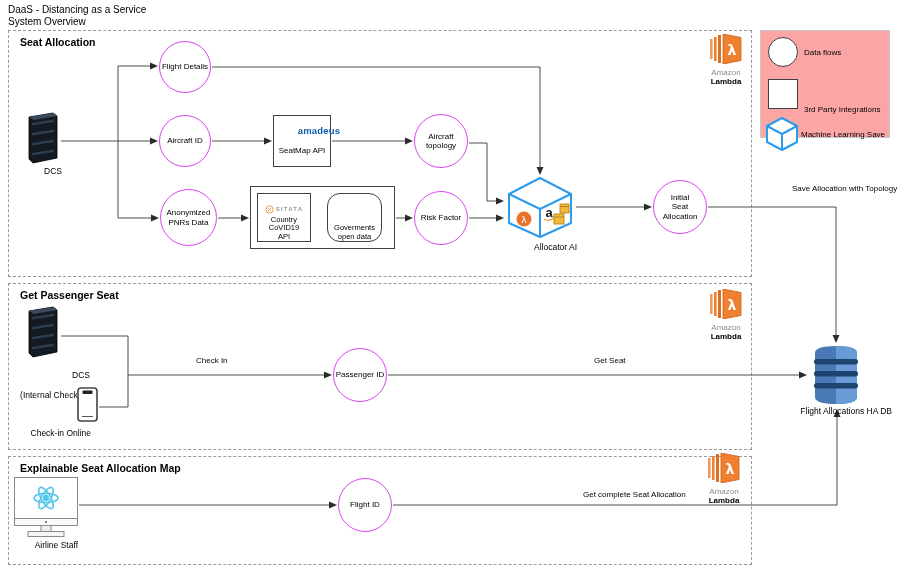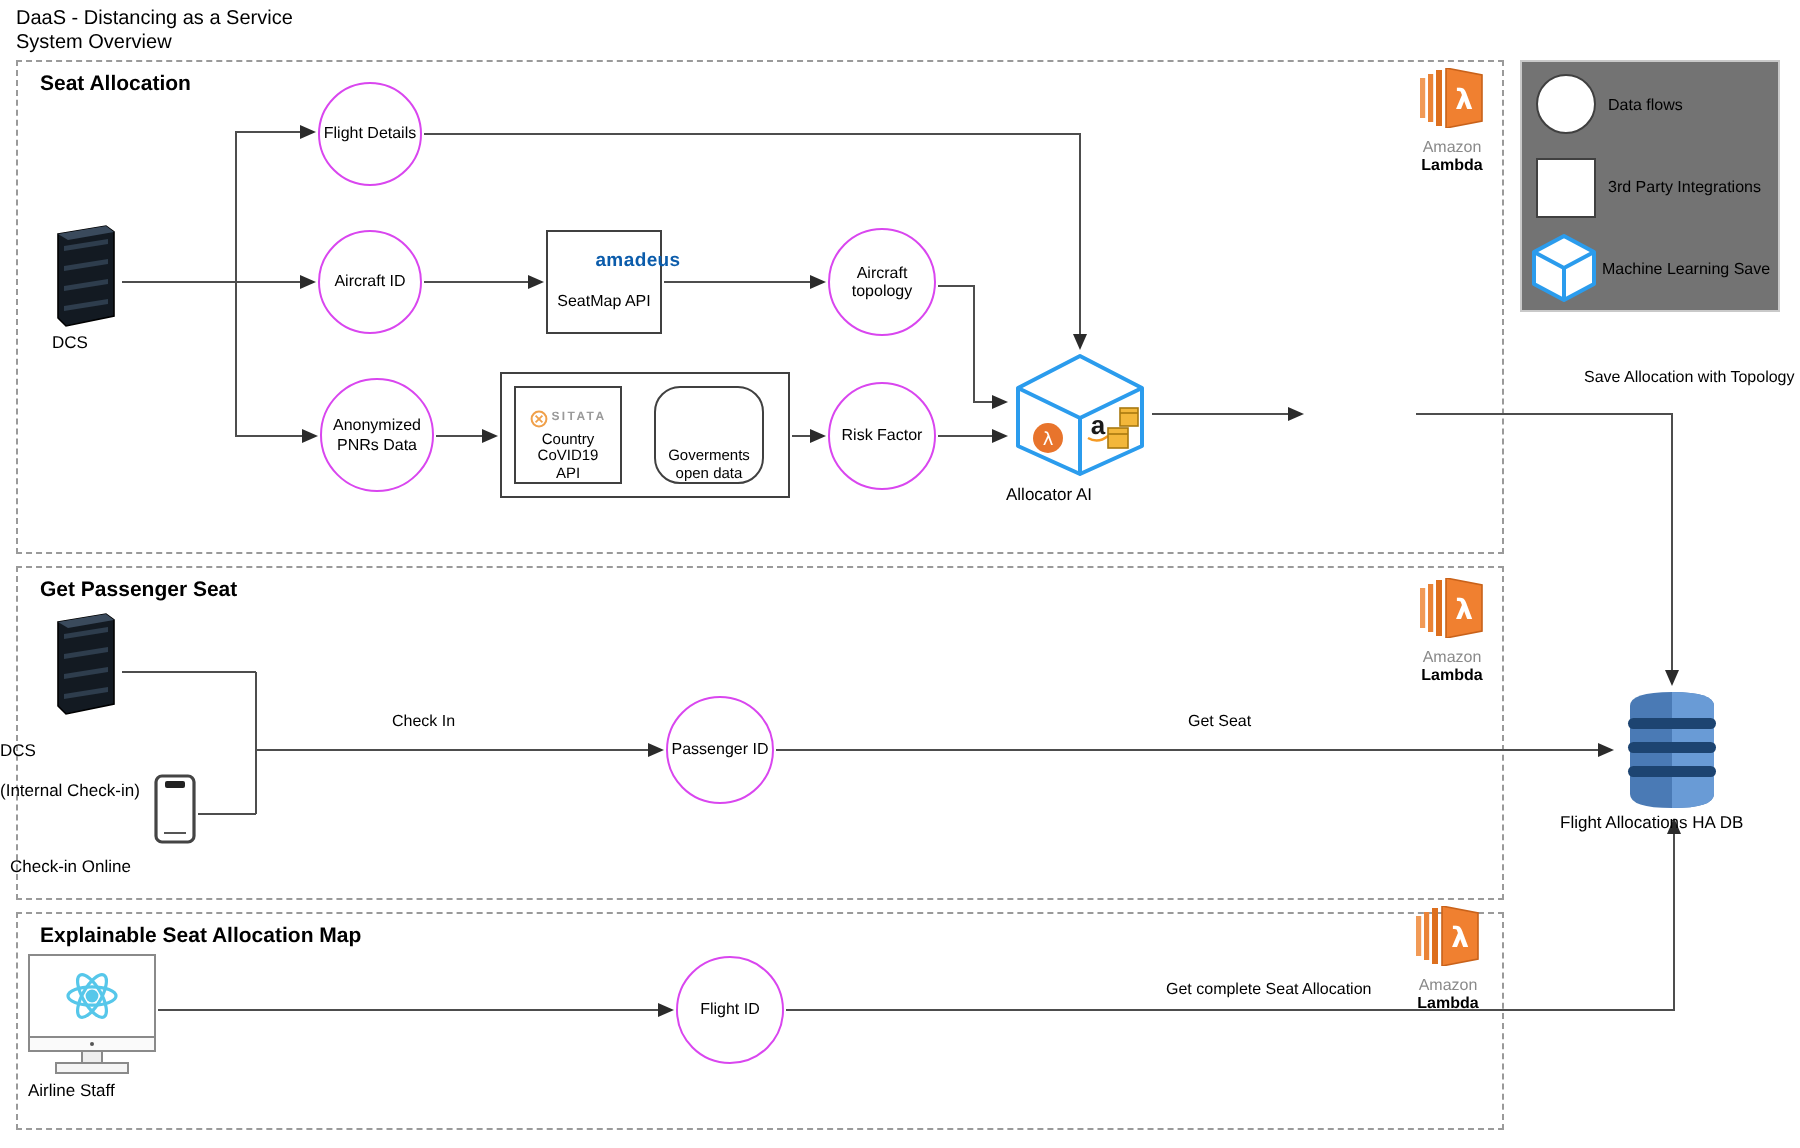--- a/index.html
+++ b/index.html
@@ -16,29 +16,29 @@
 
   #wires { position:absolute; left:0; top:0; z-index:2; }
 
   .circle { position:absolute; border:1px solid #d946ef; border-radius:50%; background:#fff;
             display:flex; align-items:center; justify-content:center; text-align:center;
             font-size:8px; line-height:9.5px; color:#000; white-space:pre-line; z-index:3; }
   .box { position:absolute; border:1px solid #404040; background:#fff; z-index:3;
          display:flex; flex-direction:column; align-items:center; justify-content:flex-end;
          text-align:center; font-size:8px; line-height:9.5px; white-space:pre-line; }
   .icon-wrap { position:absolute; z-index:3; text-align:center; }
-  .small-label { position:absolute; z-index:3; font-size:8.5px; color:#000; text-align:left; line-height:10px; white-space:pre-line; }
+  .small-label { position:absolute; z-index:3; font-size:8.5px; color:#000; text-align:right; line-height:10px; white-space:pre-line; }
   .edge-label { position:absolute; z-index:3; font-size:8px; color:#000; white-space:nowrap; }
 
   .lambda-group { position:absolute; width:44px; text-align:center; z-index:3; }
   .lambda-group .l1 { font-size:8px; color:#8a8a8a; line-height:9px; }
   .lambda-group .l2 { font-size:8px; font-weight:bold; color:#000; line-height:9px; }
 
-  #legend { position:absolute; left:760px; top:30px; width:130px; height:126px;
-            border:1px solid #c9c9c9; background:#737373; z-index:3; }
+  #legend { position:absolute; left:760px; top:30px; width:130px; height:108px;
+            border:1px solid #c9c9c9; background:#fca5a5; z-index:3; }
   .legend-row { position:absolute; font-size:8px; white-space:nowrap; color:#000; }
   .legend-circle { position:absolute; left:7px; top:6px; width:30px; height:30px; border:1px solid #404040; border-radius:50%; background:#fff; }
   .legend-square { position:absolute; left:7px; top:48px; width:30px; height:30px; border:1px solid #404040; background:#fff; }
 
   .amadeus-brand { color:#0b5cab; font-weight:bold; font-size:9.5px; letter-spacing:0.2px;padding-left:34px; }
   .sitata-brand { display:flex; align-items:center; justify-content:center; gap:2px;
                   color:#9a9a9a; font-size:6px; letter-spacing:1.2px; font-weight:bold; }
 </style>
 </head>
 <body>
@@ -155,20 +155,23 @@
       <text x="44" y="42" text-anchor="middle" font-size="13" font-weight="bold" fill="#1a1a1a" font-family="Liberation Sans, sans-serif">a</text>
       <path d="M39,44 Q44,47 49,43" fill="none" stroke="#f59a23" stroke-width="1.2"></path>
       <rect x="55" y="29" width="9" height="9" fill="#f3b73a" stroke="#a8790f" stroke-width="0.8"></rect>
       <path d="M55,31.5 H64" stroke="#a8790f" stroke-width="0.8"></path>
       <rect x="49" y="39" width="10" height="10" fill="#f3b73a" stroke="#a8790f" stroke-width="0.8"></rect>
       <path d="M49,42 H59" stroke="#a8790f" stroke-width="0.8"></path>
     </svg>
   </div>
   <div class="small-label" style="left:503px; top:242px; width:74px;">Allocator AI</div>
 
+  <div class="circle" style="left:653px; top:180px; width:54px; height:54px;">Initial
+Seat
+Allocation</div>
 
   <div class="lambda-group" style="left:704px; top:34px;">
     <svg width="32" height="30" viewBox="0 0 32 30">
       <rect x="0" y="5" width="2.6" height="20" fill="#f19a56"></rect>
       <rect x="4" y="3" width="2.6" height="24" fill="#ea8336"></rect>
       <rect x="8" y="1" width="3" height="28" fill="#dd6f1e"></rect>
       <path d="M13,0 L31,3.5 V26.5 L13,30 Z" fill="#f08030" stroke="#c9621a" stroke-width="0.8"></path>
       <text x="22" y="20.5" text-anchor="middle" font-size="14" font-weight="bold" fill="#fff" font-family="DejaVu Sans, sans-serif">λ</text>
     </svg>
     <div class="l1">Amazon</div>
@@ -261,21 +264,21 @@
         <rect x="4" y="39" width="44" height="5.5" rx="2.7"></rect>
       </g>
     </svg>
   </div>
   <div class="small-label" style="left:780px; top:406px; width:112px;">Flight Allocations HA DB</div>
 
   <div id="legend">
     <div class="legend-circle"></div>
     <div class="legend-row" style="left:43px; top:17px;">Data flows</div>
     <div class="legend-square"></div>
-    <div class="legend-row" style="left:43px; top:58px;">3rd Party Integrations</div>
+    <div class="legend-row" style="left:43px; top:74px;">3rd Party Integrations</div>
     <div class="icon-wrap" style="left:3px; top:85px; position:absolute;">
       <svg width="36" height="36" viewBox="0 0 36 36">
         <path d="M18,2 L33,10 L33,26 L18,34 L3,26 L3,10 Z" fill="#fff" stroke="#2b9ced" stroke-width="2" stroke-linejoin="round"></path>
         <path d="M3,10 L18,18 L33,10 M18,18 L18,34" fill="none" stroke="#2b9ced" stroke-width="2" stroke-linejoin="round"></path>
       </svg>
     </div>
     <div class="legend-row" style="left:40px; top:99px;">Machine Learning Save</div>
   </div>
 
 </div>

